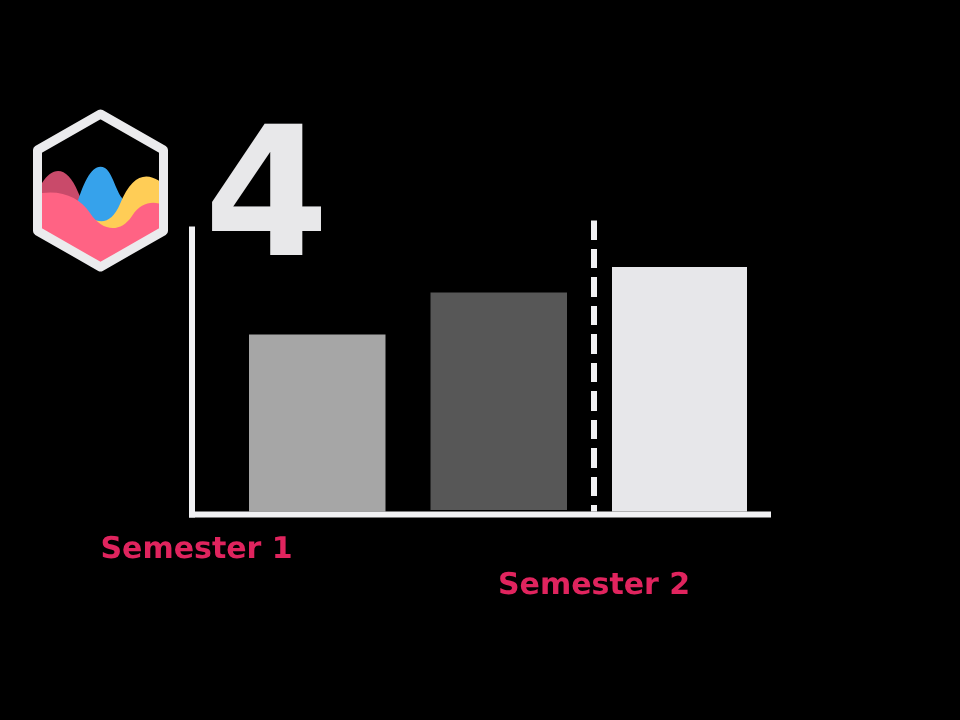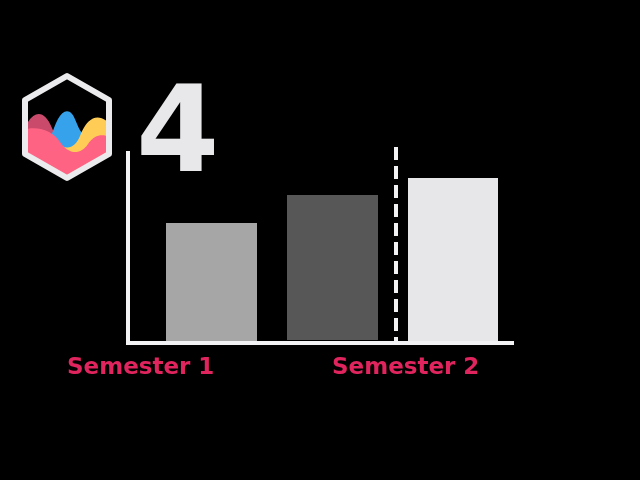--- a/index.html
+++ b/index.html
@@ -14,21 +14,21 @@
       font-family: "DejaVu Sans", sans-serif; font-weight: bold;
     }
     #y-axis { left: 126px; top: 151px; width: 4px; height: 194px; background: #f2f2f4; }
     #x-axis { left: 126px; top: 341px; width: 388px; height: 4px; background: #f2f2f4; }
     .bar { position: absolute; }
     #divider {
       left: 394px; top: 147px; width: 4px; height: 194px;
       background: repeating-linear-gradient(to bottom, #f2f2f4 0 13px, transparent 13px 19px);
     }
     .label {
-      position: absolute; top: 353px; color: #e0245e; font-weight: bold; font-size: 23px;
+      position: absolute; top: 353px; color: #e0245e; font-weight: bold; font-size: 20px;
       font-family: "DejaVu Sans", sans-serif;
     }
   </style>
 </head>
 <body>
 
 <svg id="logo" class="abs" viewBox="0 0 102 114">
   <defs>
     <clipPath id="hexclip">
         <polygon points="51,9 90,31 90,83 51,105 12,83 12,31"></polygon>
@@ -46,14 +46,14 @@
 <div id="big-number" class="abs">4</div>
 
 <div id="chart">
   <div id="y-axis" class="abs"></div>
   <div class="bar" style="left:166px; top:223px; width:91px; height:118px; background:#a6a6a6;"></div>
   <div class="bar" style="left:287px; top:195px; width:91px; height:145px; background:#575757;"></div>
   <div id="divider" class="abs"></div>
   <div class="bar" style="left:408px; top:178px; width:90px; height:163px; background:#e7e7ea;"></div>
   <div id="x-axis" class="abs"></div>
   <div class="label" style="left:67px;">Semester 1</div>
-  <div class="label" style="left:332px;">Semester 2</div>
+  <div class="label" style="left:332px;margin-top:24px;">Semester 2</div>
 </div>
 
 </body></html>

